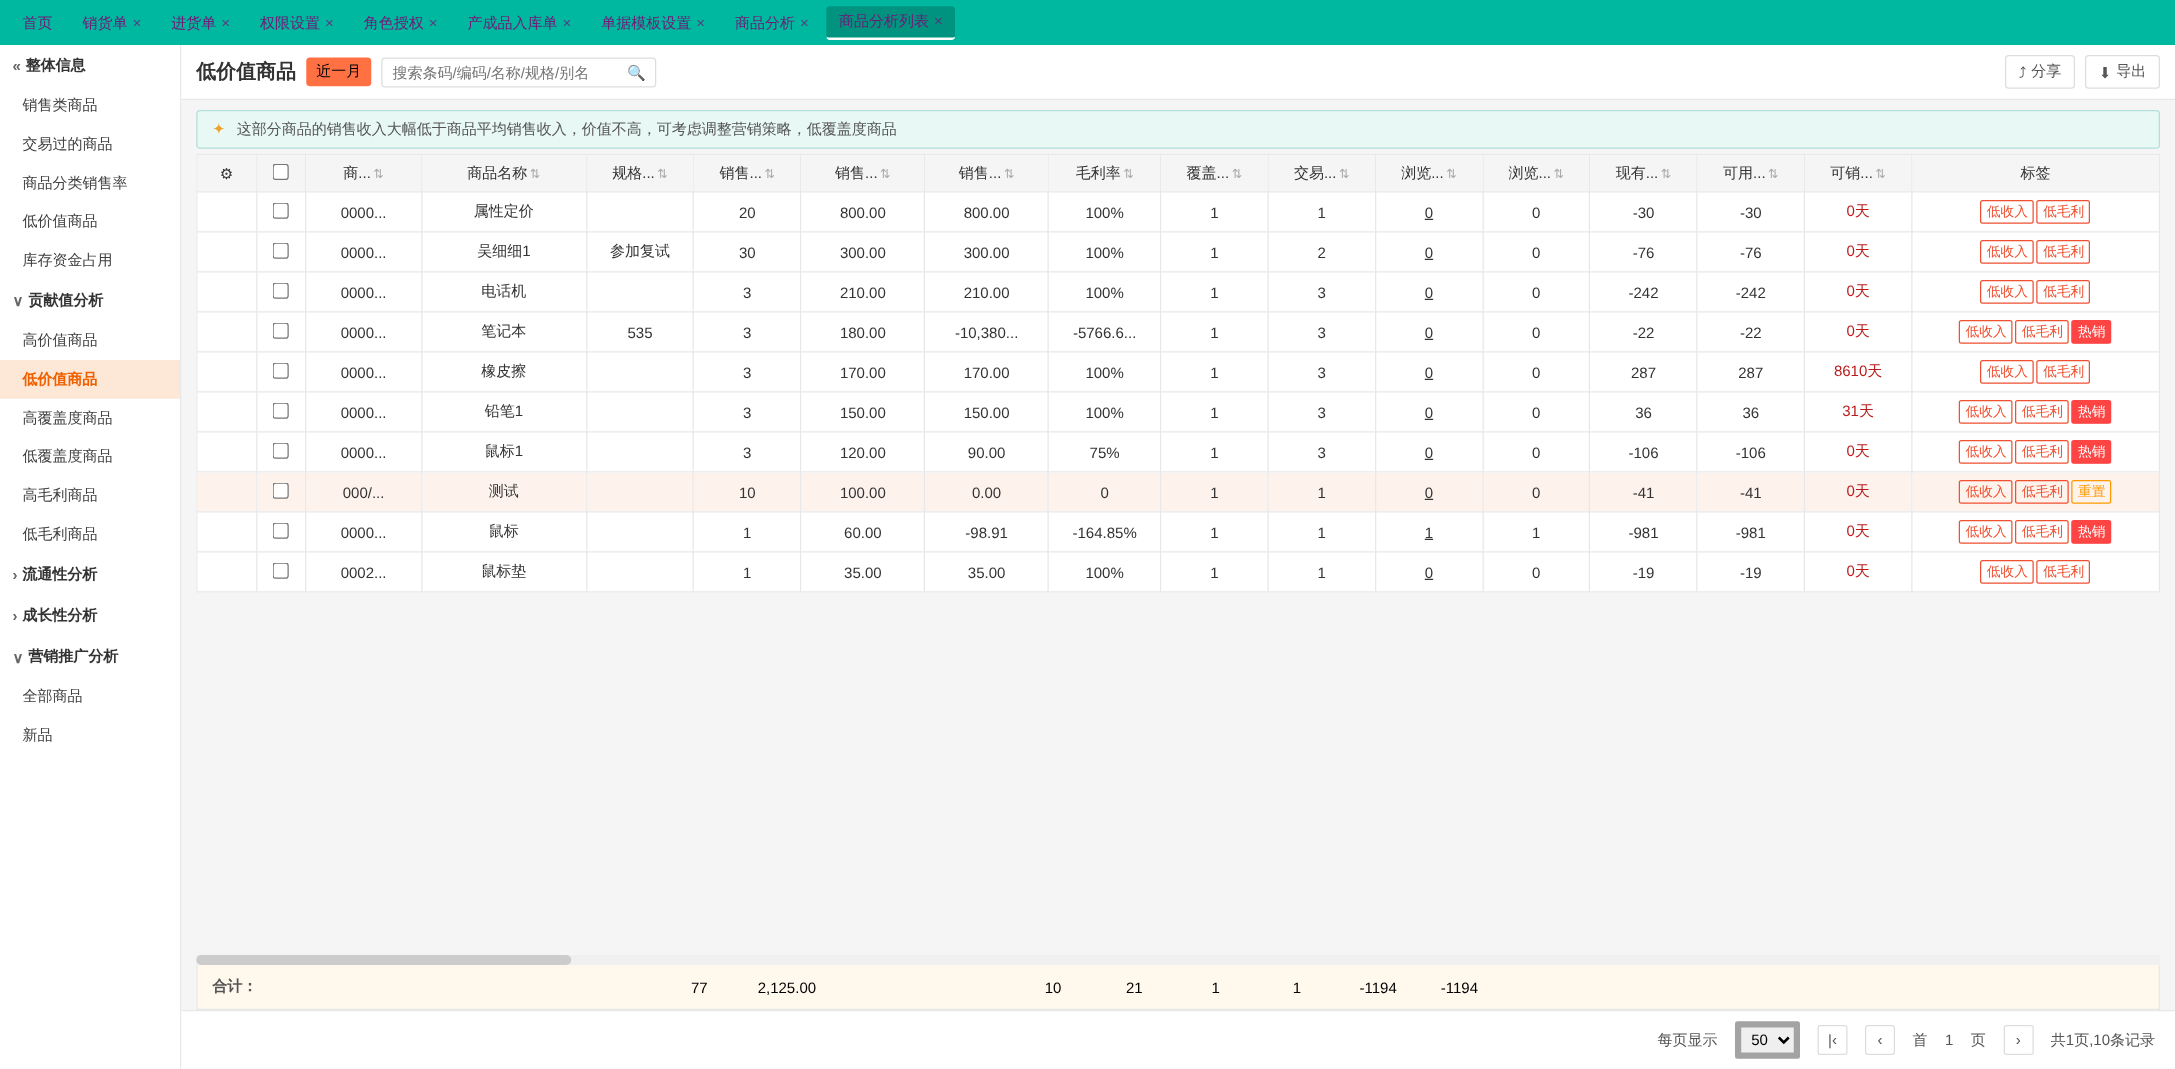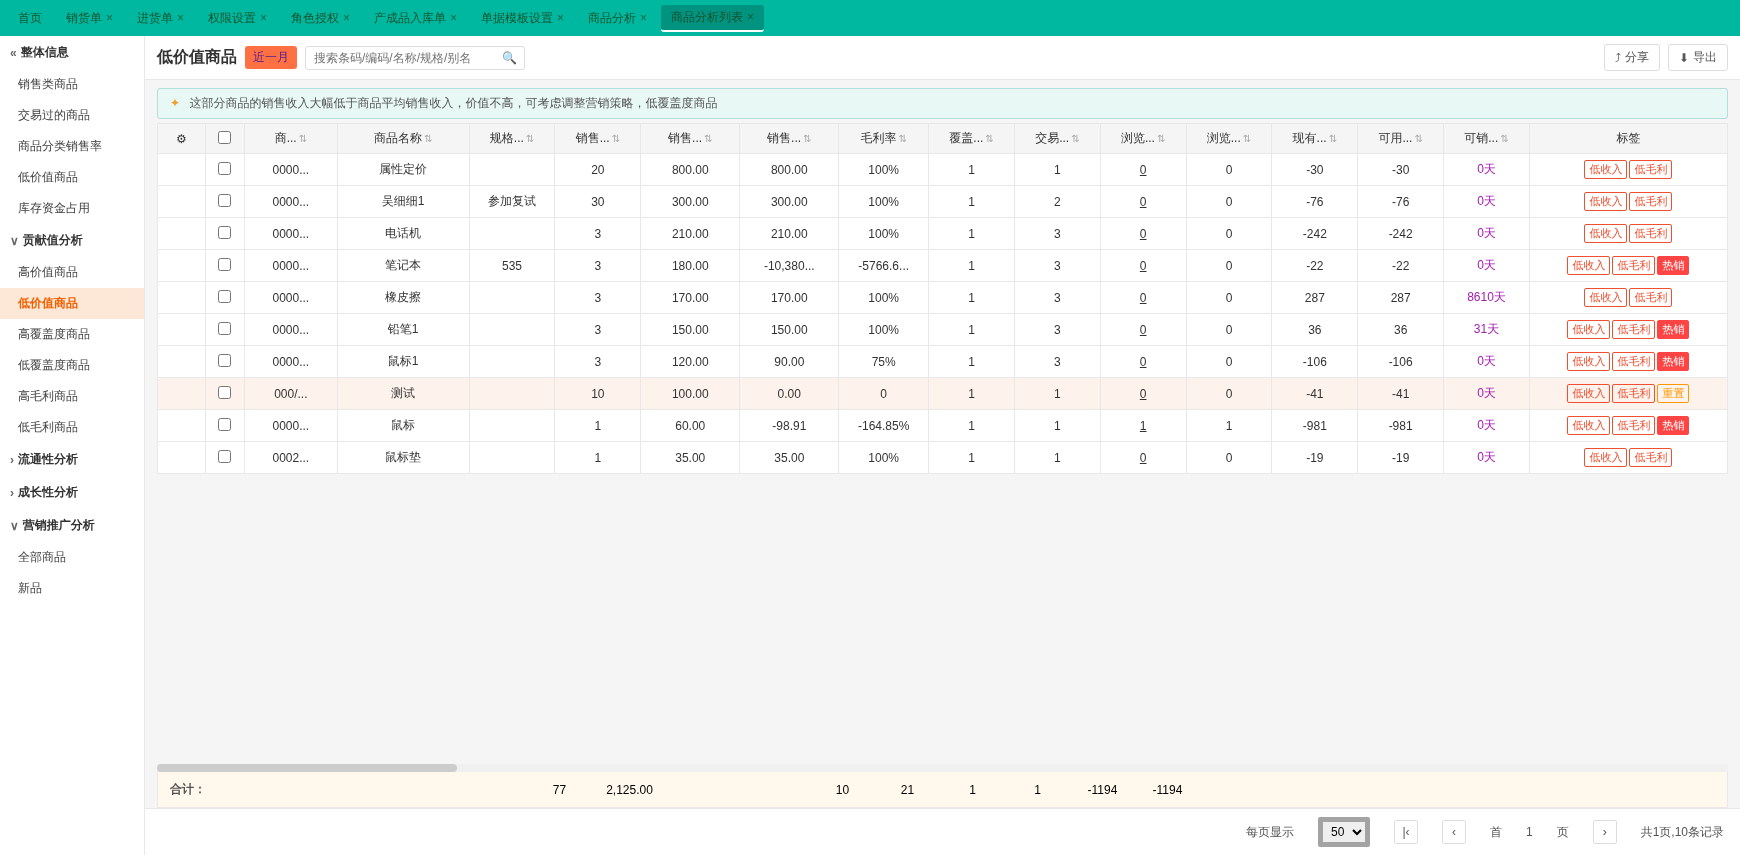--- a/index.html
+++ b/index.html
@@ -8,21 +8,21 @@
     
     .top-nav {
       background: #00b8a0;
       height: 36px;
       display: flex;
       align-items: center;
       padding: 0 8px;
       gap: 4px;
     }
     .nav-item {
-      color: #14532d;
+      color: #701a75;
       padding: 4px 10px;
       cursor: pointer;
       border-radius: 3px;
       white-space: nowrap;
     }
     .nav-item.active { background: rgba(0,0,0,0.2); }
     .nav-item .close { margin-left: 4px; opacity: 0.8; }
 
     
     .main-layout {
@@ -71,21 +71,21 @@
       border-bottom: 1px solid #e8e8e8;
       gap: 8px;
     }
     .page-title {
       font-size: 16px;
       font-weight: bold;
       color: #333;
     }
     .btn-period {
       background: #ff7043;
-      color: #4c1d95;
+      color: #000000;
       border: none;
       border-radius: 3px;
       padding: 3px 8px;
       cursor: pointer;
       font-size: 12px;
     }
     .search-box {
       border: 1px solid #ddd;
       border-radius: 3px;
       padding: 4px 8px;
@@ -158,21 +158,21 @@
       display: inline-block;
       border: 1px solid;
       border-radius: 2px;
       padding: 1px 4px;
       font-size: 11px;
       margin: 1px;
     }
     .tag-red { color: #f05030; border-color: #f05030; }
     .tag-orange { color: #ff9900; border-color: #ff9900; }
     .tag-hot { background: #ff4444; color: #fff; border-color: #ff4444; }
-    .orange-text { color: #a21caf; }
+    .orange-text { color: #b91c1c; }
     .link-underline { text-decoration: underline; color: #333; cursor: pointer; }
 
     
     .footer-total {
       background: #fef9ec;
       border: 1px solid #e8e8e8;
       border-top: none;
       display: flex;
       align-items: center;
       padding: 6px 12px;
@@ -182,21 +182,21 @@
     .total-label { font-weight: bold; color: #555; padding-right: 20px; }
 
     
     .pagination {
       display: flex;
       align-items: center;
       justify-content: flex-end;
       padding: 8px 16px;
       background: #fff;
       border-top: 1px solid #e8e8e8;
-      gap: 24px;
+      gap: 14px;
     }
     .pag-label { color: #555; }
     .pag-select { border: 5px solid #a3a3a3; padding: 2px 4px; border-radius: 2px; }
     .pag-btn {
       background: #fff;
       border: 1px solid #ddd;
       border-radius: 2px;
       width: 24px;
       height: 24px;
       cursor: pointer;

